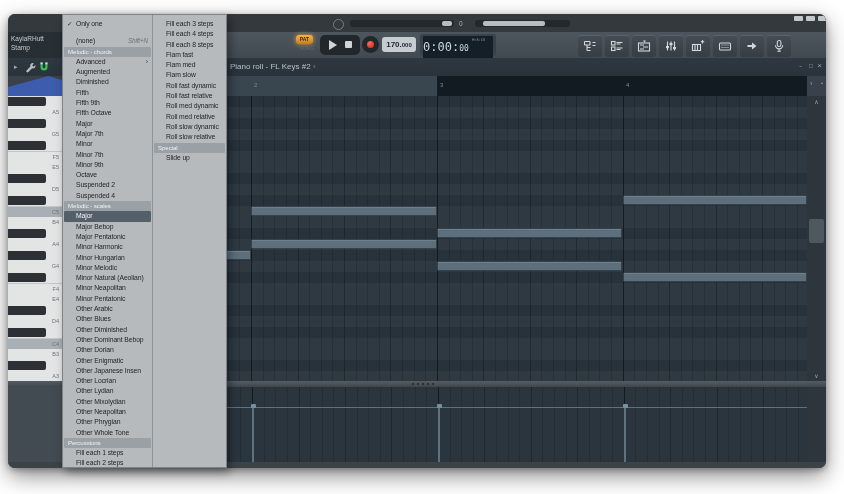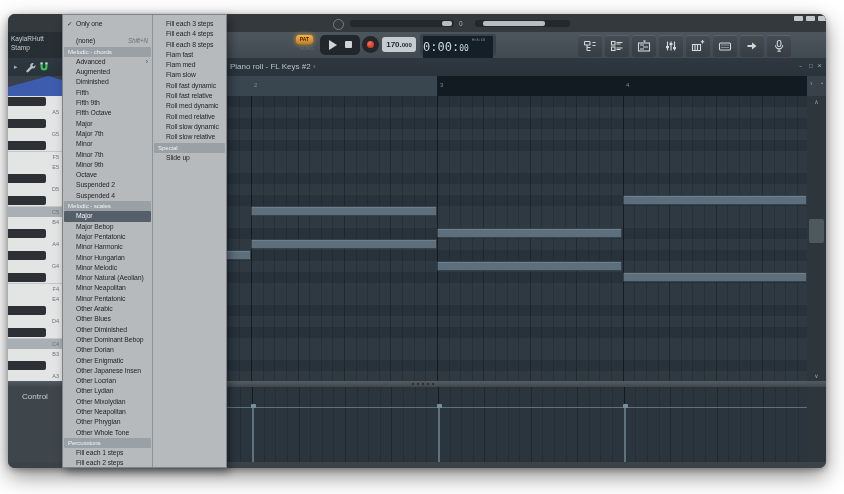--- a/index.html
+++ b/index.html
@@ -433,23 +433,20 @@
   <div class="vscroll">
     <div class="varrow" style="top:2px;">∧</div>
     <div class="vthumb"></div>
     <div class="varrow" style="bottom:2px;">∨</div>
   </div>
 
   <div class="splitter">
         <div class="grip"></div>
       </div>
 
-  <div class="ctrlpanel">
-    <span>Control</span>
-  </div>
   <div class="lane" id="lane">
         <div class="vline bar" style="left: 3.3px; height: 75px;"></div>
         <div class="vline tick" style="left: 14.9125px; height: 75px;"></div>
         <div class="vline tick" style="left: 26.525px; height: 75px;"></div>
         <div class="vline tick" style="left: 38.1375px; height: 75px;"></div>
         <div class="vline beat" style="left: 49.75px; height: 75px;"></div>
         <div class="vline tick" style="left: 61.3625px; height: 75px;"></div>
         <div class="vline tick" style="left: 72.975px; height: 75px;"></div>
         <div class="vline tick" style="left: 84.5875px; height: 75px;"></div>
         <div class="vline beat" style="left: 96.2px; height: 75px;"></div>

